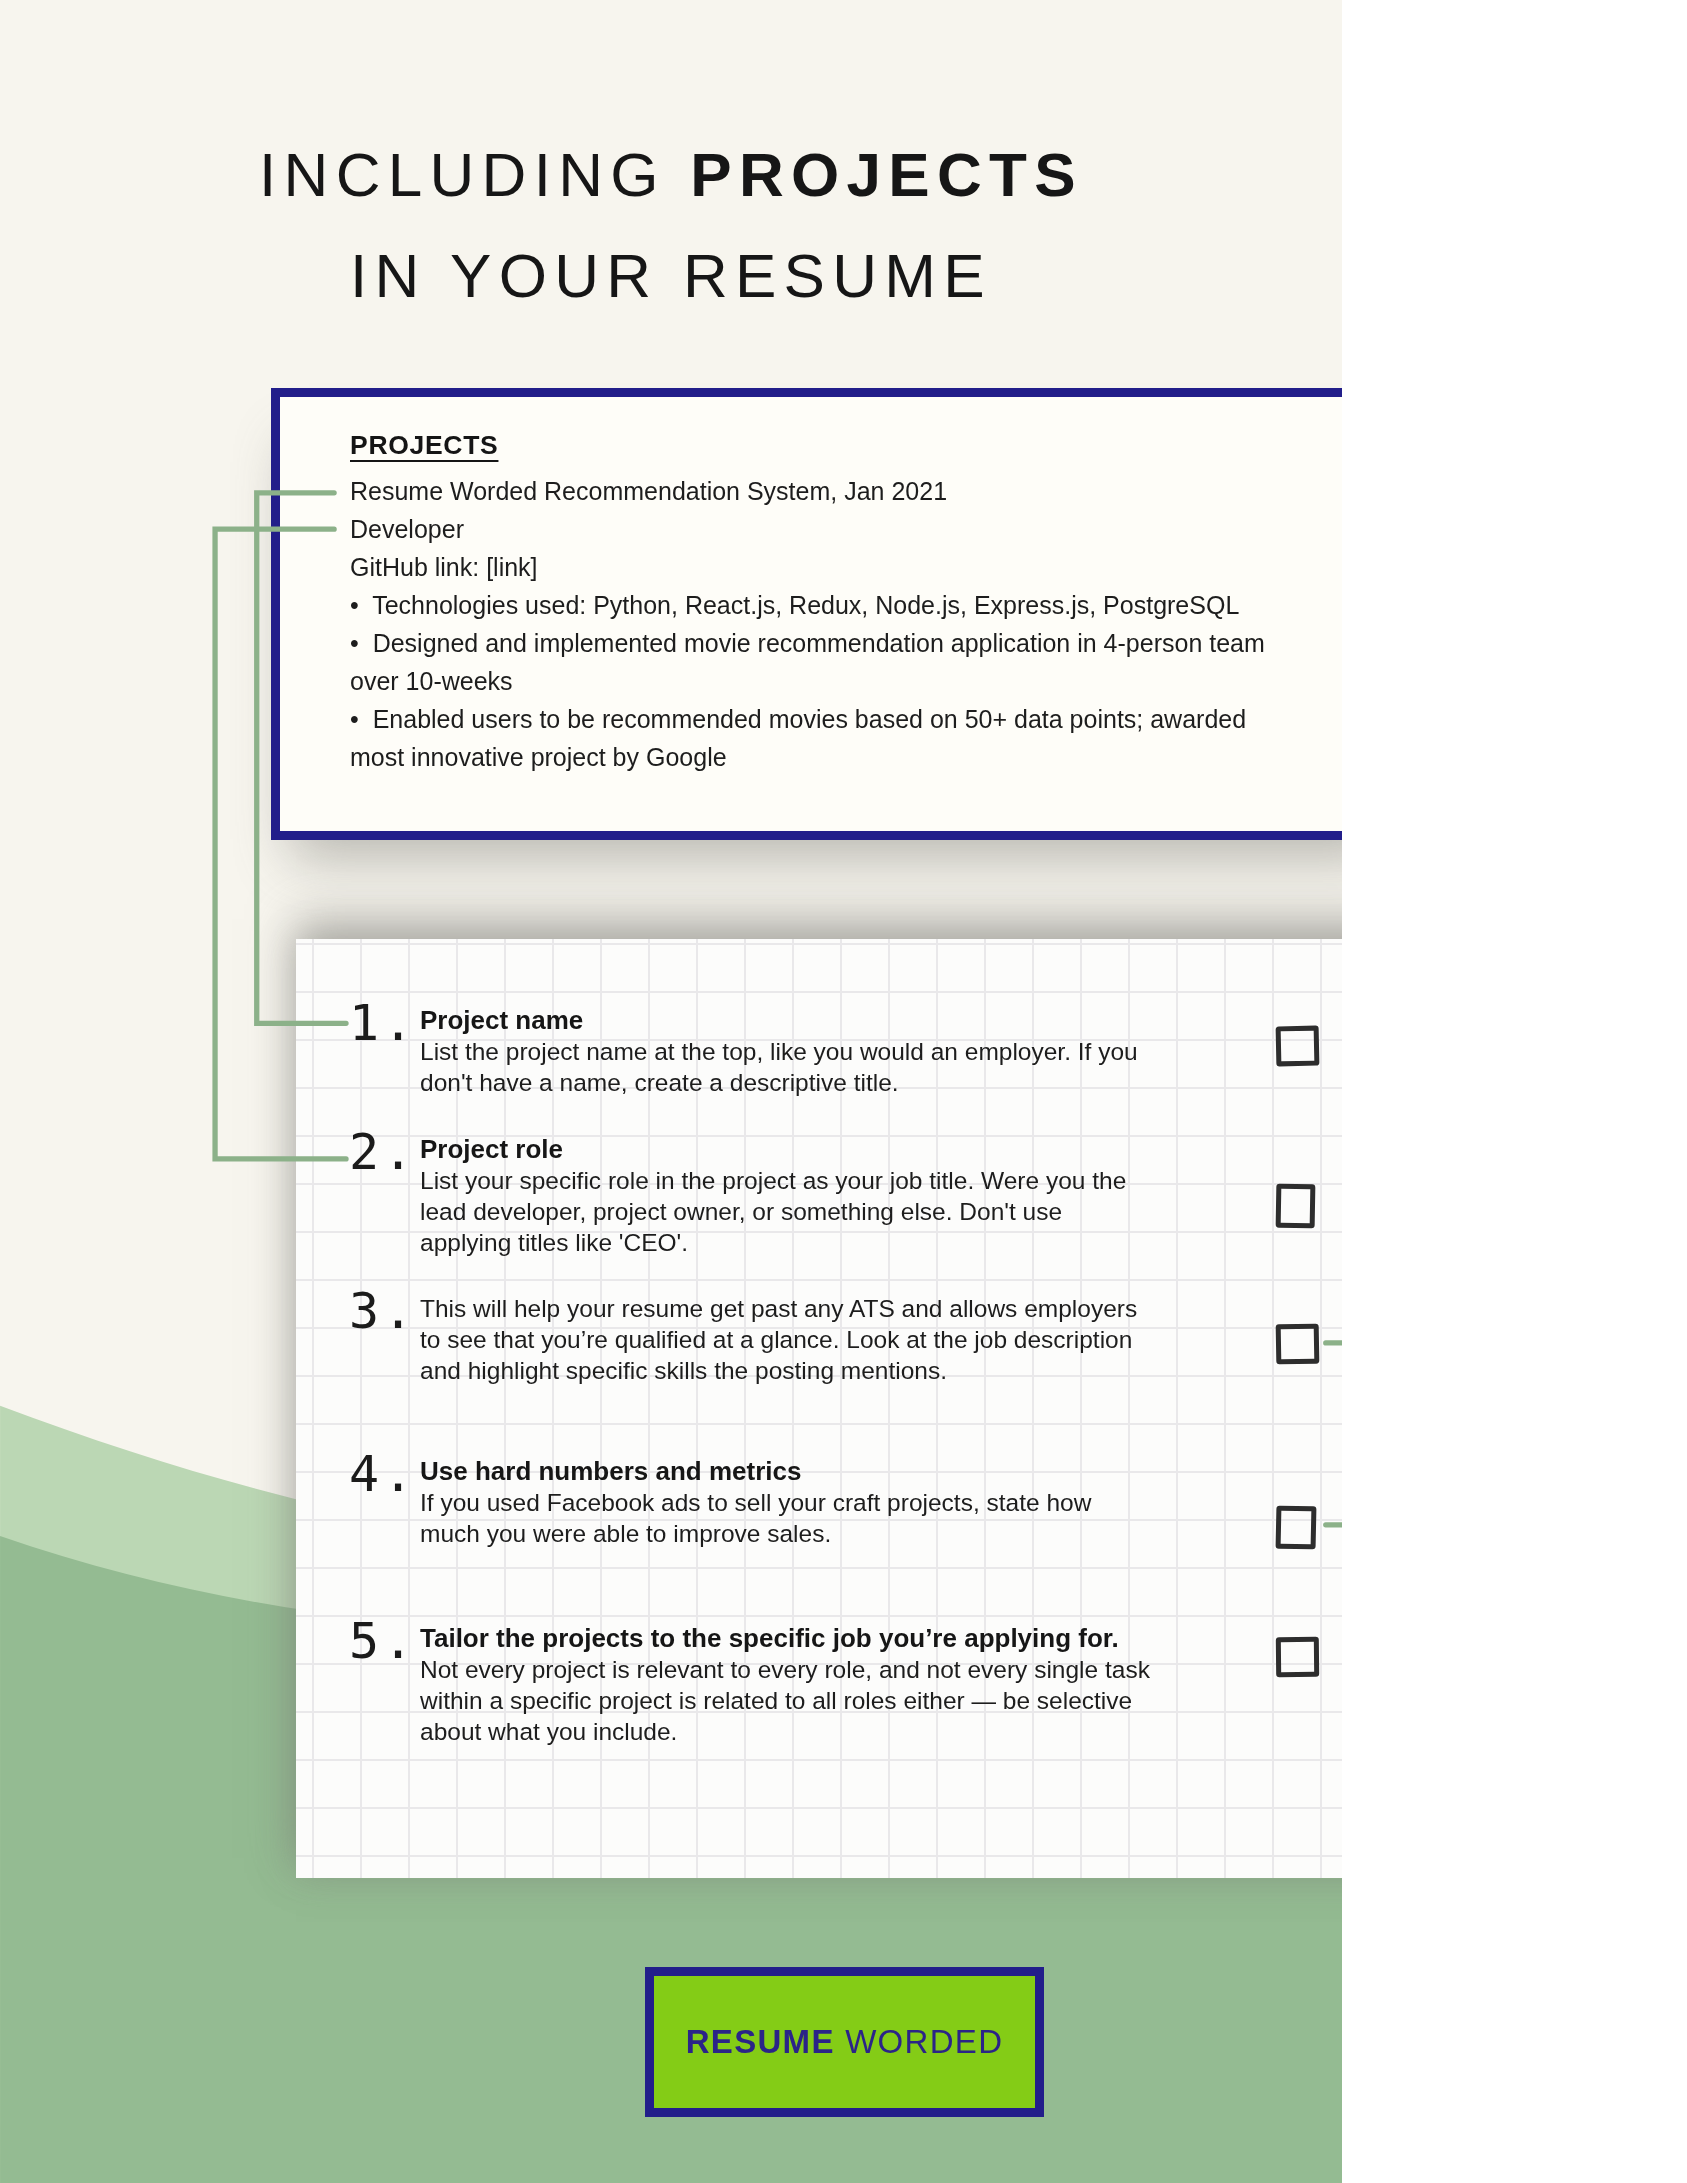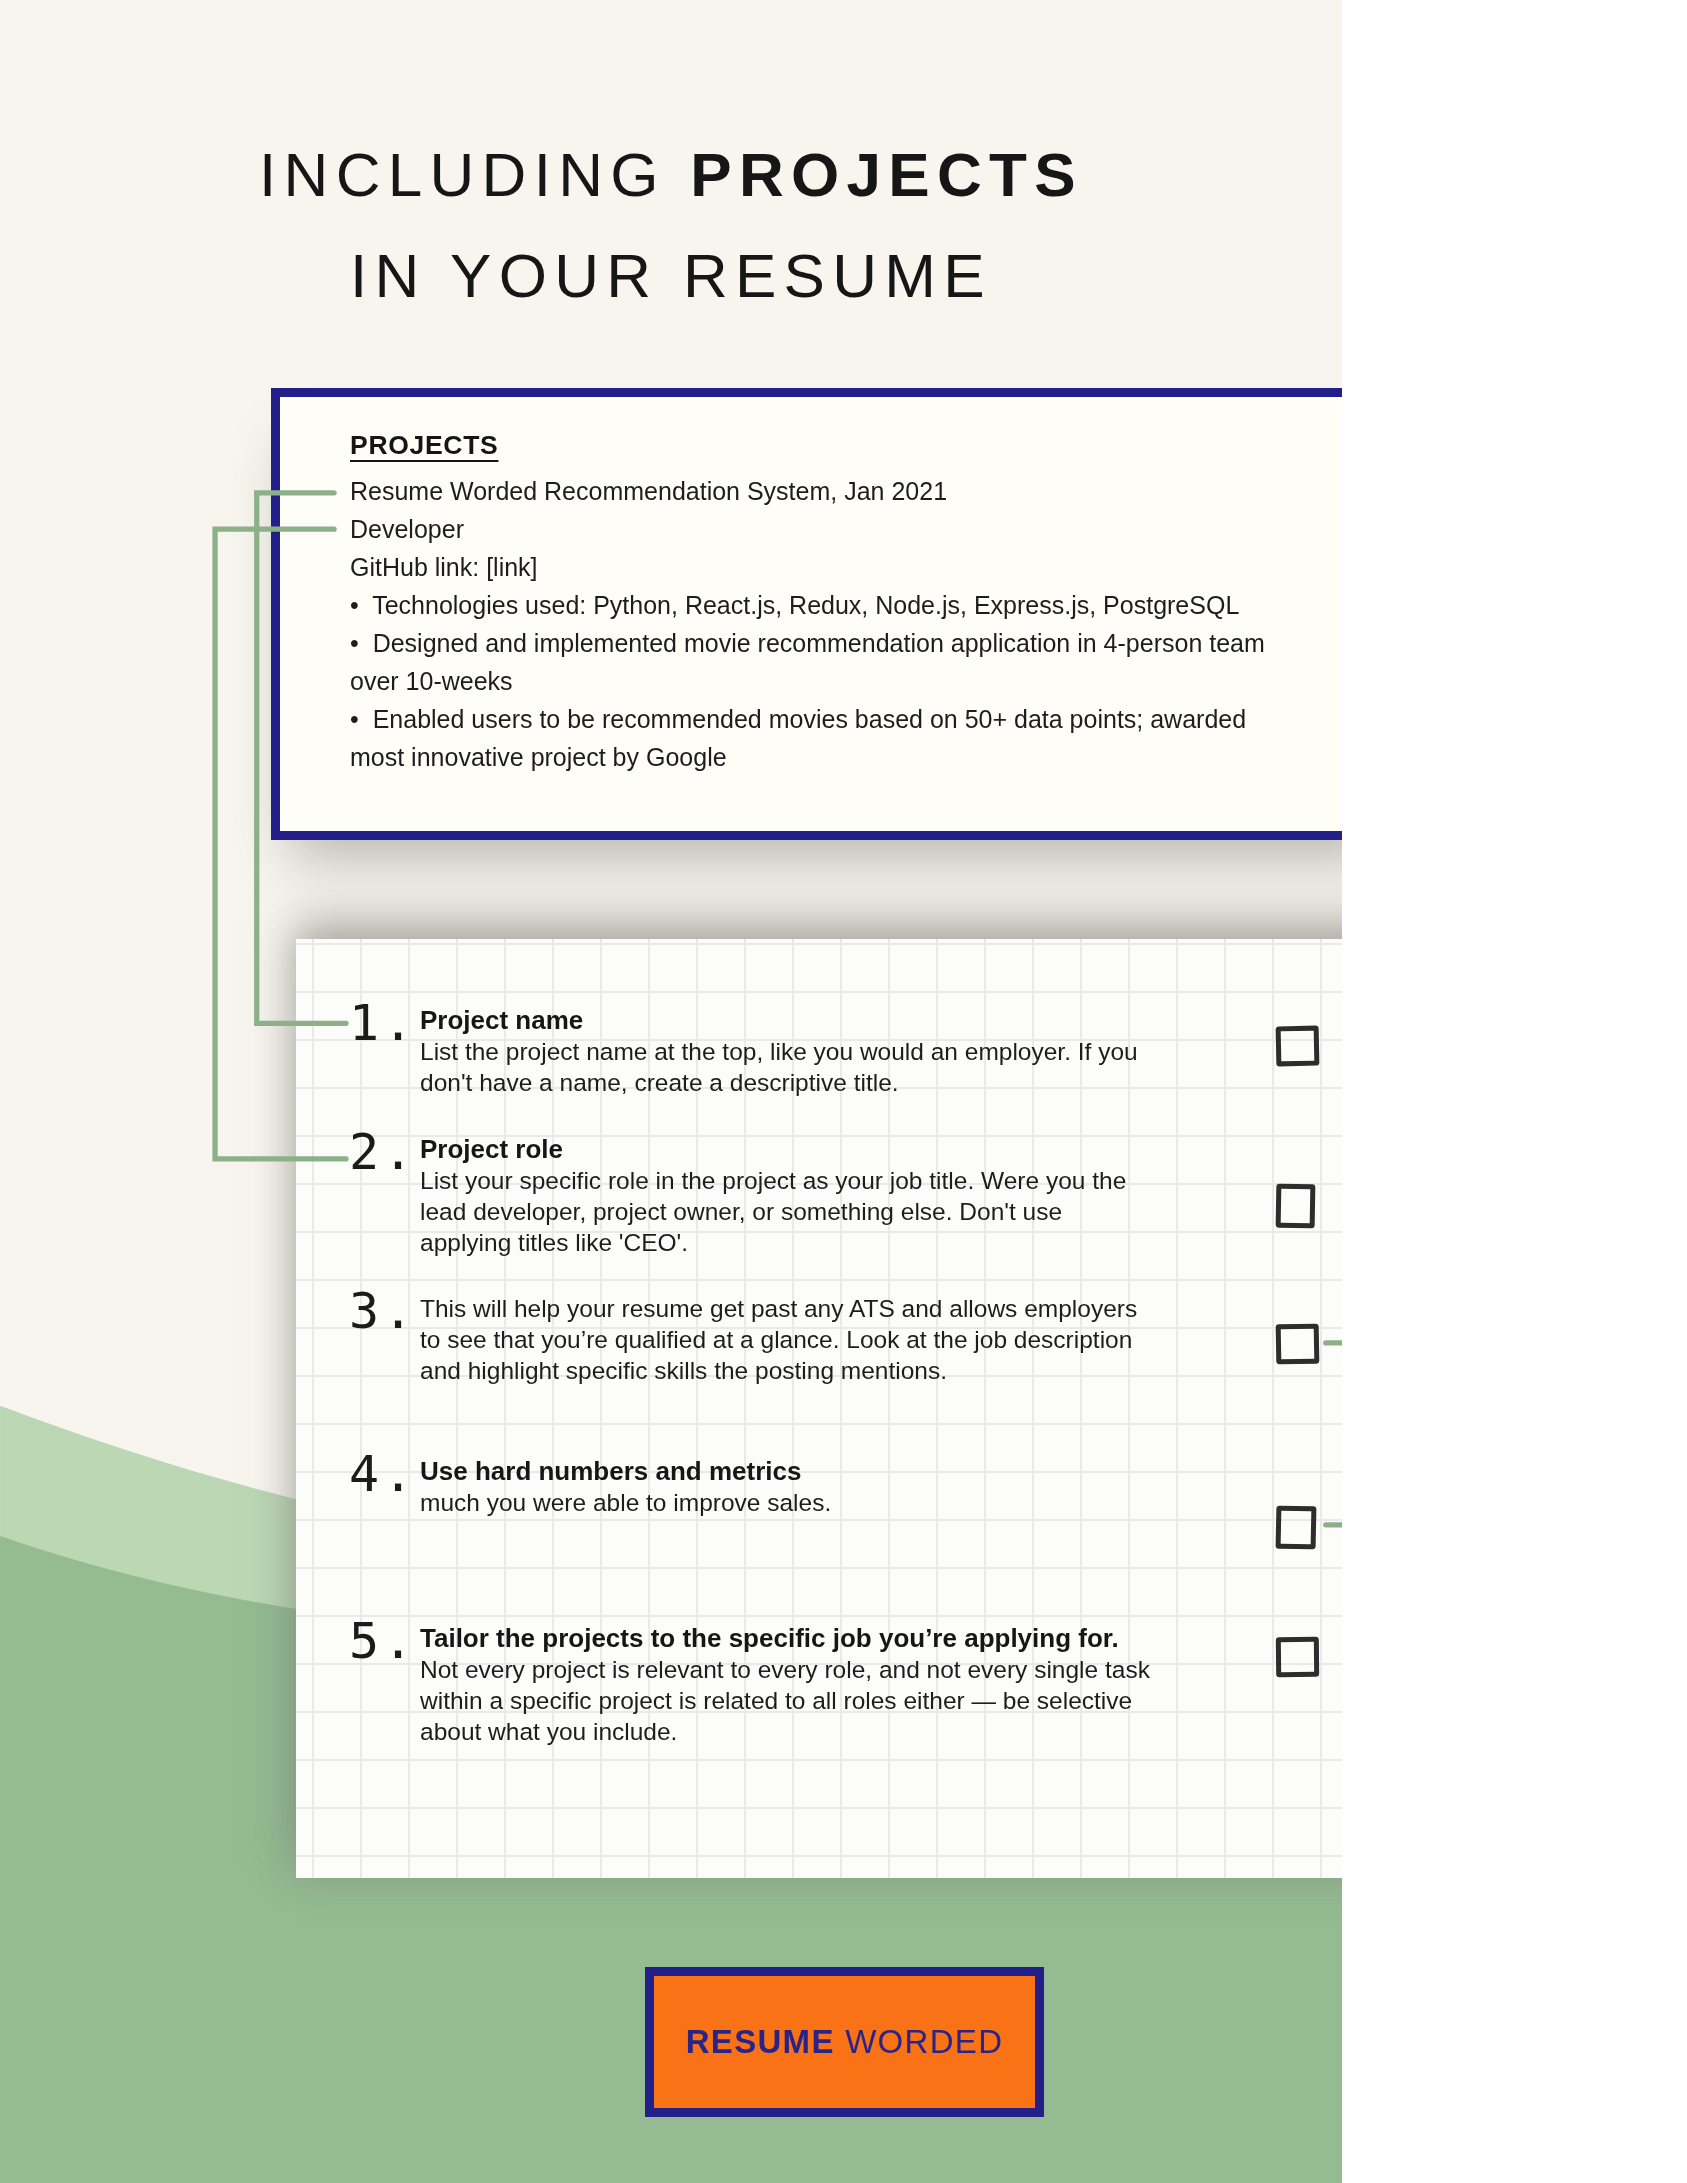--- a/index.html
+++ b/index.html
@@ -52,21 +52,21 @@
   .cb1{top:87px;transform:rotate(-1.2deg);}
   .cb2{top:245px;width:29px;height:34px;transform:rotate(1deg);}
   .cb3{top:385px;transform:rotate(-1deg);}
   .cb4{top:567px;width:30px;height:33px;transform:rotate(1.2deg);}
   .cb5{top:698px;transform:rotate(-0.6deg);}
   
   svg.connectors{position:absolute;left:0;top:0;z-index:6;pointer-events:none;}
   
   .logo{
     position:absolute;left:645px;top:1967px;width:399px;height:150px;z-index:4;
-    box-sizing:border-box;border:9.3px solid #221e8a;background:#f97316;
+    box-sizing:border-box;border:9.3px solid #221e8a;background:#84cc16;
     display:flex;align-items:center;justify-content:center;
     font-size:33px;letter-spacing:1.3px;color:#2b2488;white-space:pre;
   }
   .logo .lb{font-weight:800;}
   .logo .lr{font-weight:400;}
 </style>
 </head>
 <body>
 
 <div class="page">
@@ -122,20 +122,21 @@
         <div class="line">This will help your resume get past any ATS and allows employers</div>
         <div class="line">to see that you’re qualified at a glance. Look at the job description</div>
         <div class="line">and highlight specific skills the posting mentions.</div>
       </div>
     </div>
 
     <div class="item item4">
       <div class="num">4.</div>
       <div class="content">
         <h4>Use hard numbers and metrics</h4>
+        <div class="line">If you used Facebook ads to sell your craft projects, state how</div>
         <div class="line">much you were able to improve sales.</div>
       </div>
     </div>
 
     <div class="item item5">
       <div class="num">5.</div>
       <div class="content">
         <h4>Tailor the projects to the specific job you’re applying for.</h4>
         <div class="line">Not every project is relevant to every role, and not every single task</div>
         <div class="line">within a specific project is related to all roles either — be selective</div>

